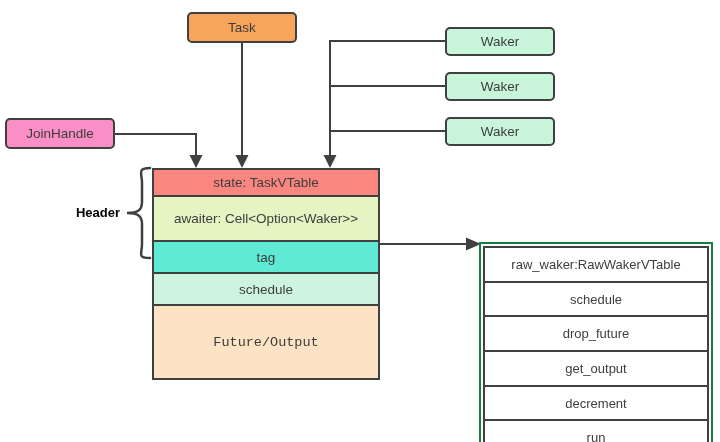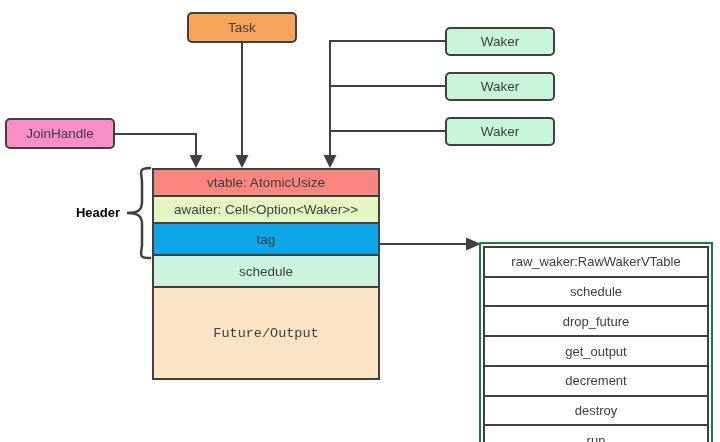--- a/index.html
+++ b/index.html
@@ -66,21 +66,21 @@
   .struct-row {
     display: flex;
     align-items: center;
     justify-content: center;
     font-size: 13.5px;
     border-bottom: 2px solid #404040;
     box-sizing: border-box;
     flex: 0 0 auto;
   }
   .struct-row.r0 { height: 27px; }
-  .struct-row.r1 { height: 27px; }
+  .struct-row.r1 { height: 45px; }
   .struct-row.r2 { height: 30px; }
   .struct-row.r3 { height: 32px; }
   .struct-row.r4 { height: 32px; }
   .struct-row.r5 { flex: 1 1 auto; border-bottom: none; }
 
   
   #vtable-table {
     position: absolute;
     left: 479px; top: 242px;
     width: 234px; height: 218px;
@@ -141,30 +141,29 @@
 
   <div class="node waker-box" id="waker-0" style="background-color: rgb(201, 246, 219);">Waker</div>
   <div class="node waker-box" id="waker-1" style="background-color: rgb(201, 246, 219);">Waker</div>
   <div class="node waker-box" id="waker-2" style="background-color: rgb(201, 246, 219);">Waker</div>
 
   <div class="node" id="joinhandle-box" style="background-color: rgb(249, 143, 198); text-align: center;">JoinHandle</div>
 
   <div id="header-label">Header</div>
 
   <div id="task-struct">
-    <div class="struct-row r0" style="background-color: rgb(249, 134, 127);">vtable: AtomicUsize</div>
+    <div class="struct-row r0" style="background-color: rgb(249, 134, 127);">state: TaskVTable</div>
     <div class="struct-row r1" style="background-color: rgb(228, 245, 195);">awaiter: Cell&lt;Option&lt;Waker&gt;&gt;</div>
-    <div class="struct-row r3" style="background-color: #0ea5e9;">tag</div>
+    <div class="struct-row r3" style="background-color: #5eead4;">tag</div>
     <div class="struct-row r4" style="background-color: rgb(204, 244, 222);">schedule</div>
     <div class="struct-row r5" style="background-color: rgb(251, 227, 195); font-family: Liberation Mono, monospace;">Future/Output</div>
   </div>
 
   <div id="vtable-table">
     <div class="vtable-row">raw_waker:RawWakerVTable</div>
     <div class="vtable-row">schedule</div>
     <div class="vtable-row">drop_future</div>
     <div class="vtable-row">get_output</div>
     <div class="vtable-row">decrement</div>
-    <div class="vtable-row">destroy</div>
     <div class="vtable-row">run</div>
   </div>
 
 </div>
 
 </body></html>

